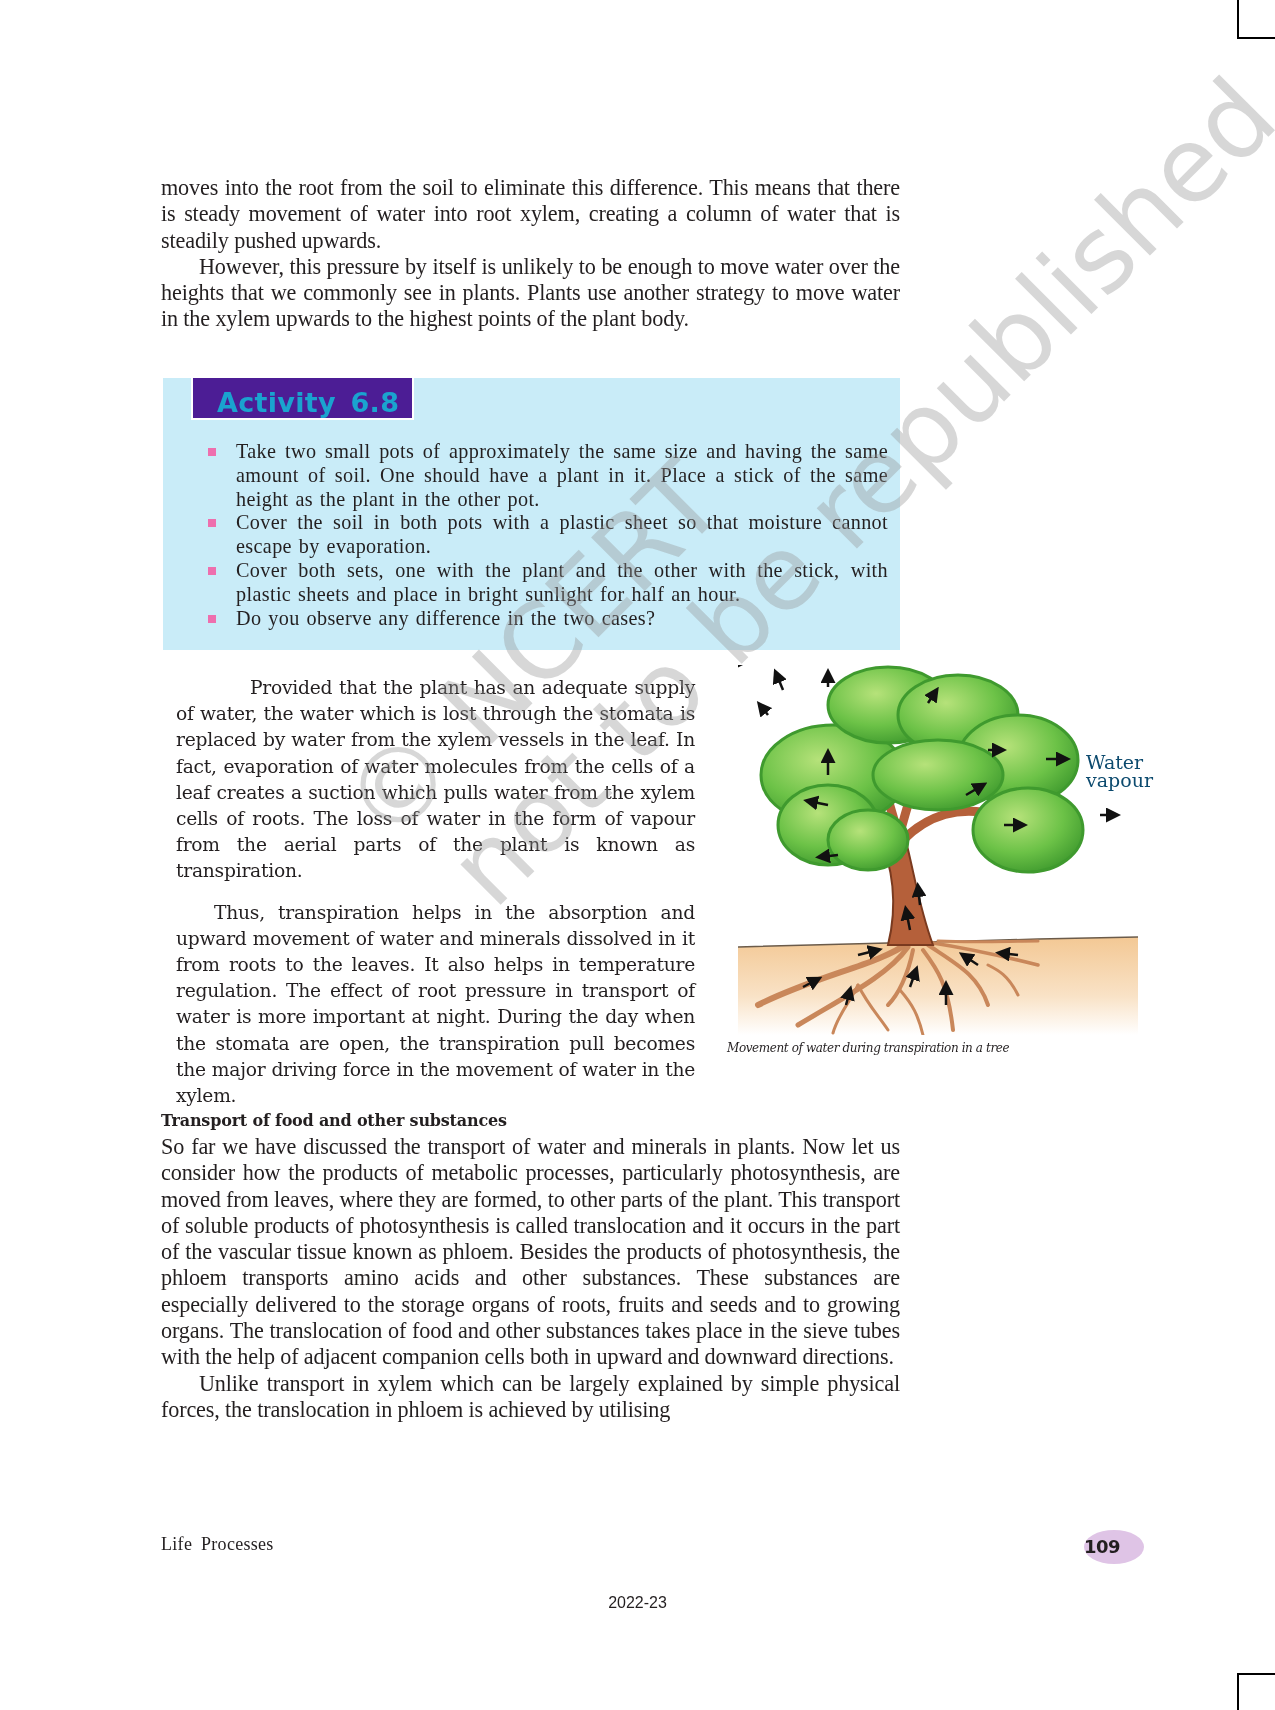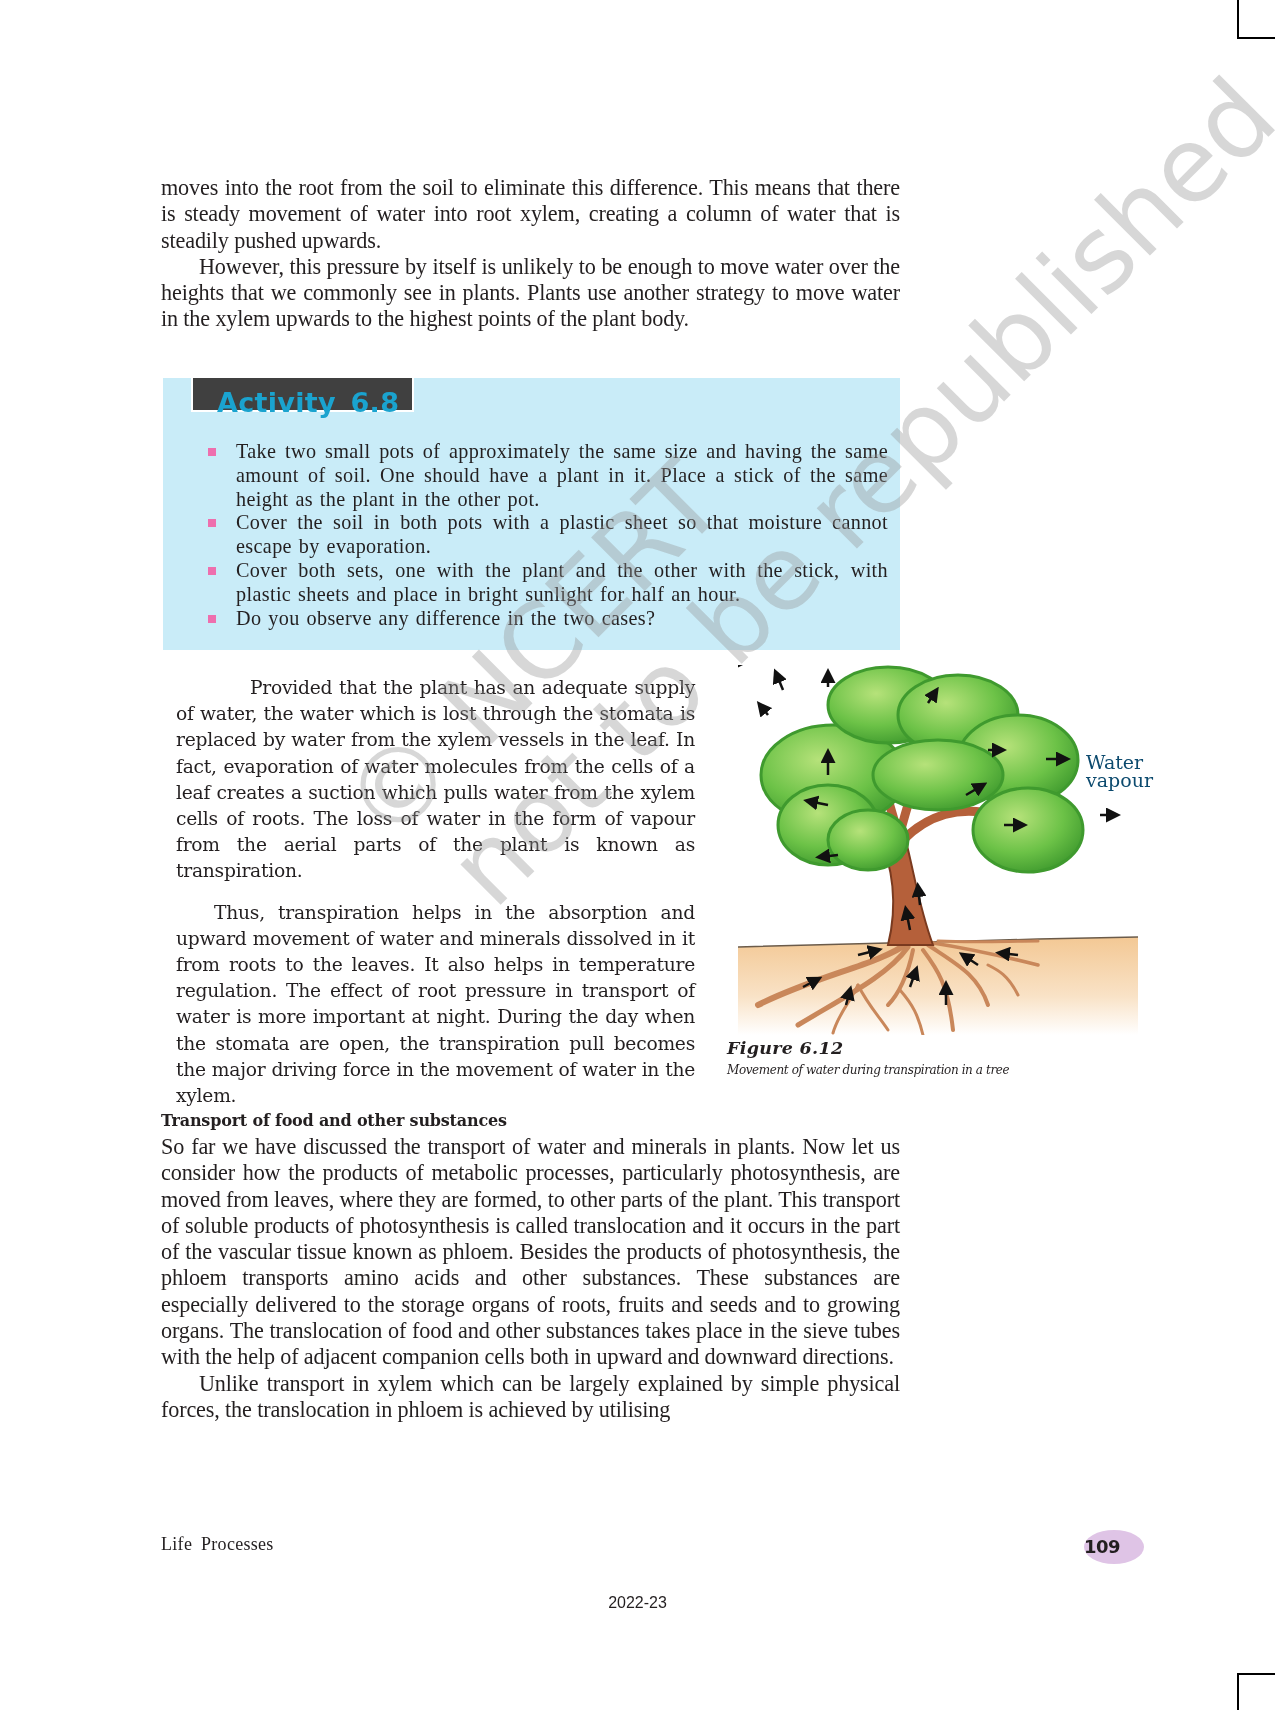--- a/index.html
+++ b/index.html
@@ -19,22 +19,22 @@
     }
     .para.indent { text-indent: 38px; }
 
     #intro { top: 175px; }
 
     .activity {
       position: absolute; left: 163px; top: 378px; width: 737px; height: 272px;
       background: #c9ecf8;
     }
     .activity-label {
-      position: absolute; left: 28px; top: 0; width: 223px; height: 34px;
-      background: #404040; border-right: 2px solid #fff; border-bottom: 2px solid #fff; border-left: 2px solid #fff;
+      position: absolute; left: 28px; top: 0; width: 223px; height: 42px;
+      background: #4c1d95; border-right: 2px solid #fff; border-bottom: 2px solid #fff; border-left: 2px solid #fff;
       box-sizing: border-box;
       font-family: "DejaVu Sans", sans-serif; font-weight: bold; color: #1aa3cf;
       font-size: 27px; line-height: 50px; padding-left: 24px; letter-spacing: 0.3px;
       word-spacing: 5px;
     }
     .activity-list { position: absolute; left: 43px; top: 62px; width: 682px; margin: 0; padding: 0; list-style: none; }
     .activity-list li {
       position: relative; padding-left: 30px;
       font-family: "Liberation Serif", serif; font-size: 20.2px; line-height: 23.8px;
       text-align: justify; letter-spacing: 0.35px; word-spacing: 1.5px;
@@ -196,21 +196,20 @@
       <line x1="108" y1="340" x2="112" y2="325"></line>
     </g>
     <line x1="308" y1="94" x2="328" y2="94" stroke="#111" stroke-width="2.5" marker-end="url(#ah)"></line>
   </svg>
   <div class="fig-label-vapour">
     <div>Water</div>
     <div>vapour</div>
   </div>
 </div>
 <div class="fig-caption">
-  <div class="fig-num">Figure 6.12</div>
   <div class="fig-desc">Movement of water during transpiration in a tree</div>
 </div>
 
 <div class="column" id="food">
   <h3 class="section-heading">Transport of food and other substances</h3>
   <p class="para">So far we have discussed the transport of water and minerals in plants. Now let us consider how the products of metabolic processes, particularly photosynthesis, are moved from leaves, where they are formed, to other parts of the plant. This transport of soluble products of photosynthesis is called translocation and it occurs in the part of the vascular tissue known as phloem. Besides the products of photosynthesis, the phloem transports amino acids and other substances. These substances are especially delivered to the storage organs of roots, fruits and seeds and to growing organs. The translocation of food and other substances takes place in the sieve tubes with the help of adjacent companion cells both in upward and downward directions.</p>
   <p class="para indent">Unlike transport in xylem which can be largely explained by simple physical forces, the translocation in phloem is achieved by utilising</p>
 </div>
 
 <div class="footer-left">Life Processes</div>

